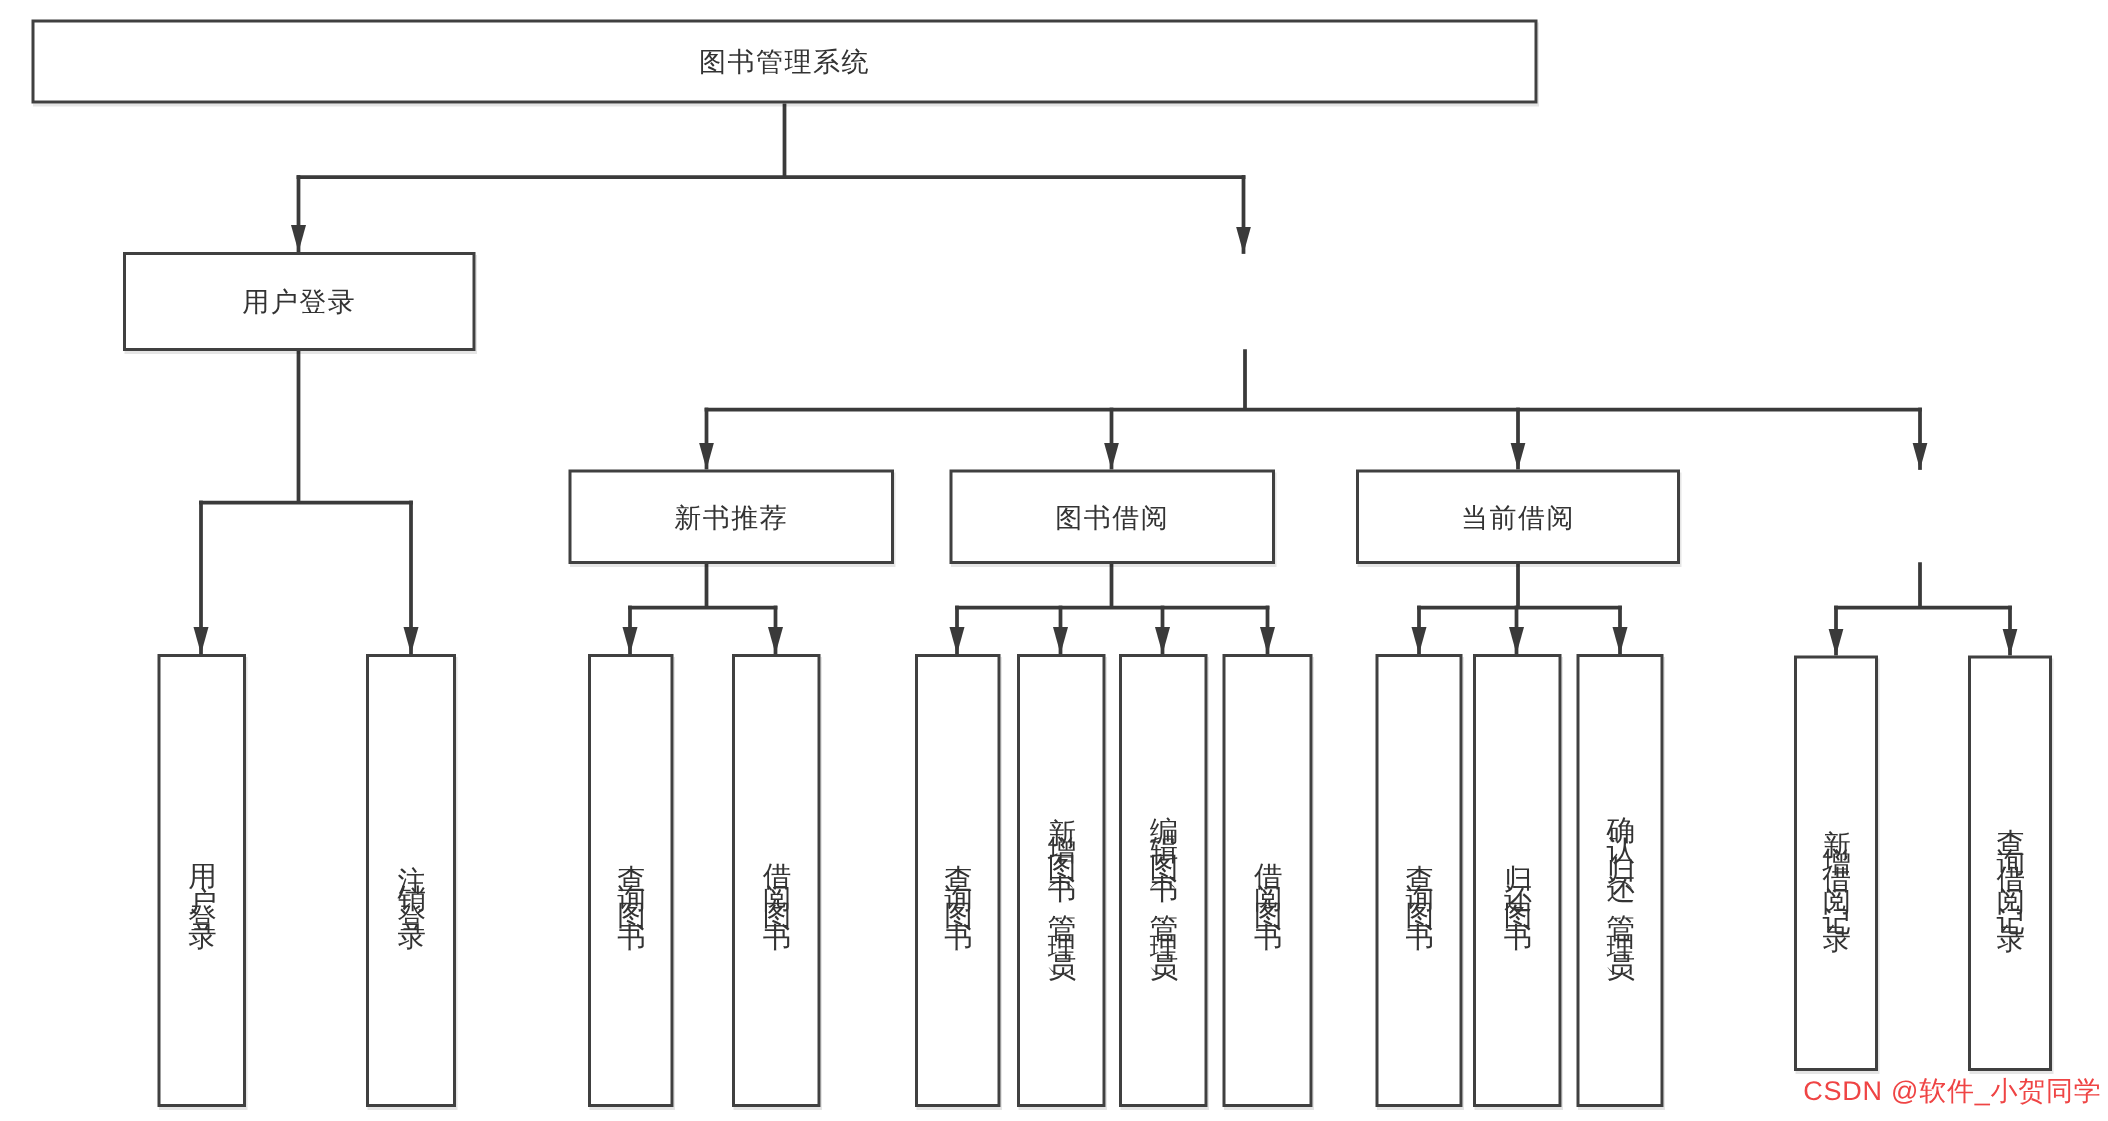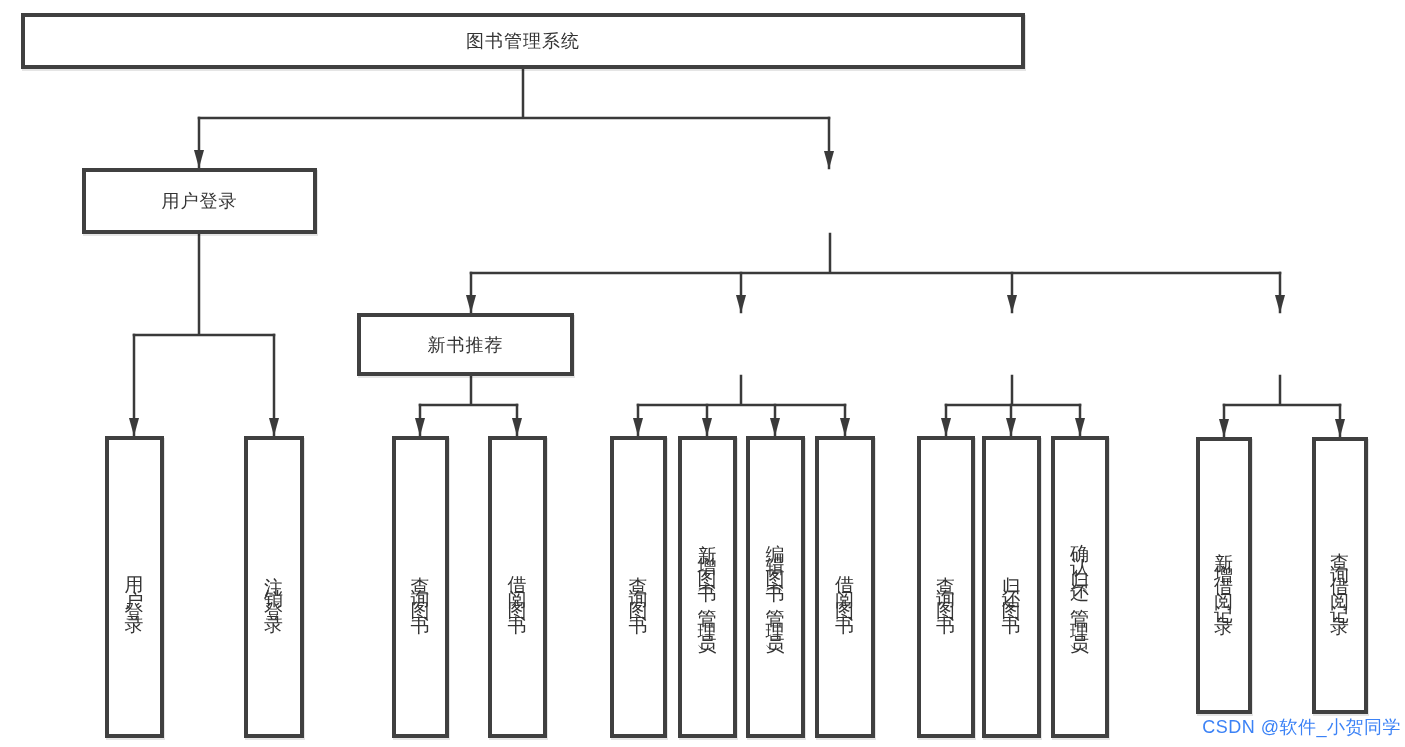--- a/index.html
+++ b/index.html
@@ -14,41 +14,41 @@
   #wires {
     position: absolute;
     left: 0; top: 0;
     width: 1405px; height: 747px;
     pointer-events: none;
   }
   .node {
     position: absolute;
     box-sizing: border-box;
     background: #ffffff;
-    border: 4px solid #404040;
+    border: 2px solid #404040;
     box-shadow: 1px 2px 0 rgba(0,0,0,0.10);
     display: flex;
     align-items: center;
     justify-content: center;
     color: #333333;
     z-index: 2;
   }
   .h { font-size: 18px; letter-spacing: 1px; white-space: nowrap; }
   .v {
     writing-mode: vertical-rl;
     font-size: 19px;
     letter-spacing: 13px;
     line-height: 1;
   }
   .watermark {
     position: absolute;
     right: 4px;
     bottom: 8px;
     font-size: 18px;
-    color: #3b82f6;
+    color: #ef4444;
     letter-spacing: 0.5px;
     z-index: 5;
     white-space: nowrap;
   }
 </style>
 </head>
 <body>
 
 <div id="stage">
 
@@ -92,21 +92,23 @@
       <path d="M1280 376 V405 M1224 405 H1340"></path>
       <line x1="1224" y1="405" x2="1224" y2="436" marker-end="url(#arw)"></line>
       <line x1="1340" y1="405" x2="1340" y2="436" marker-end="url(#arw)"></line>
     </g>
   </svg>
 
   <div class="node h" style="left:21px; top:13px; width:1004px; height:56px">图书管理系统</div>
 
   <div class="node h" style="left:82px; top:168px; width:235px; height:66px">用户登录</div>
 
-  <div class="node h" style="left:357px; top:313px; width:217px; height:63px">新书推荐</div>
+  <div class="node h" style="left:379px; top:313px; width:217px; height:63px">新书推荐</div>
+  <div class="node h" style="left:633px; top:313px; width:217px; height:63px">图书借阅</div>
+  <div class="node h" style="left:904px; top:313px; width:216px; height:63px">当前借阅</div>
 
   <div class="node v" style="left:105px; top:436px; width:59px; height:302px">用户登录</div>
   <div class="node v" style="left:244px; top:436px; width:60px; height:302px">注销登录</div>
 
   <div class="node v" style="left:392px; top:436px; width:57px; height:302px">查询图书</div>
   <div class="node v" style="left:488px; top:436px; width:59px; height:302px">借阅图书</div>
 
   <div class="node v" style="left:610px; top:436px; width:57px; height:302px">查询图书</div>
   <div class="node v" style="left:678px; top:436px; width:59px; height:302px">新增图书（管理员）</div>
   <div class="node v" style="left:746px; top:436px; width:59px; height:302px">编辑图书（管理员）</div>

